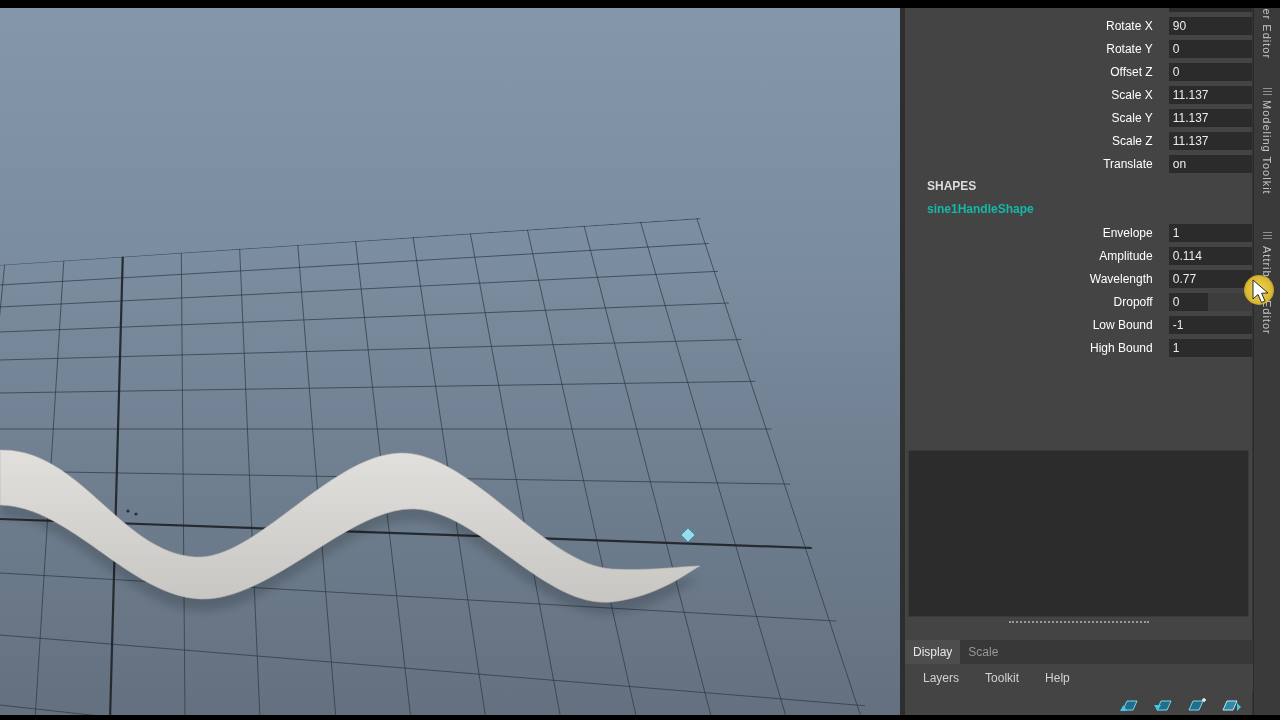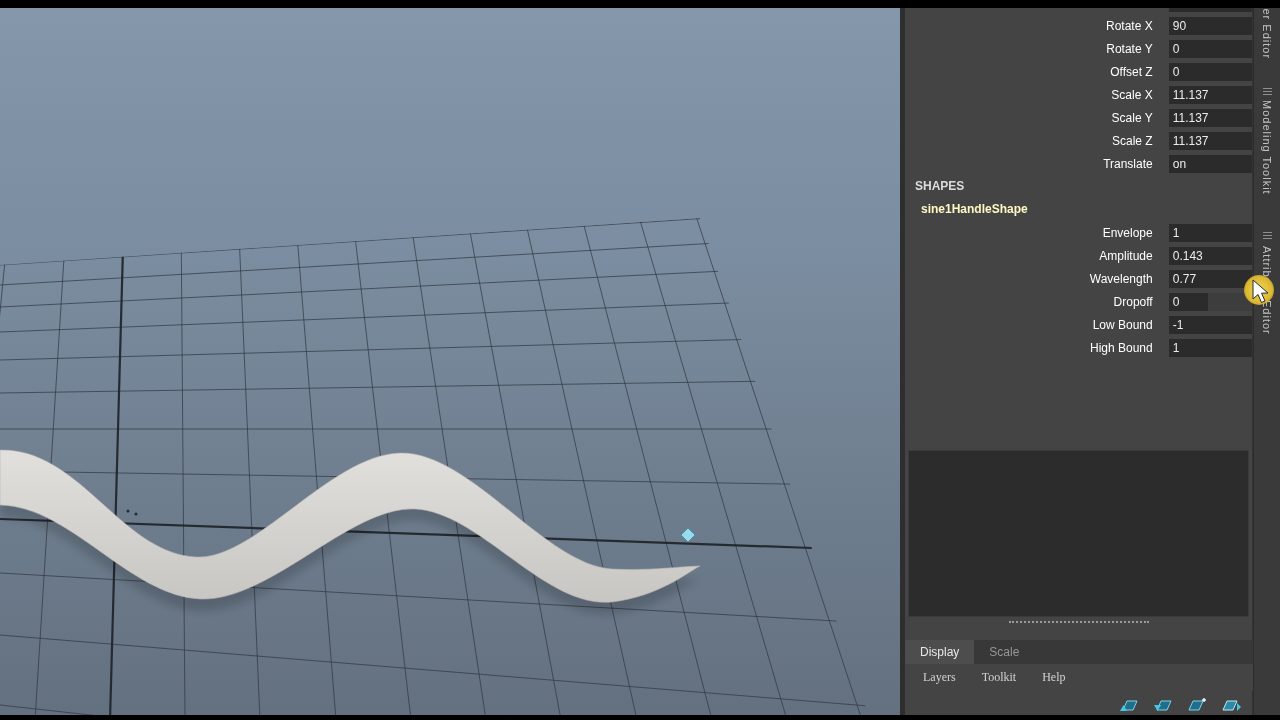--- a/index.html
+++ b/index.html
@@ -18,33 +18,33 @@
          border-right:1px solid #333;box-sizing:border-box;color:#c8c8c8;}
   .cb-rows{margin-top:-9px;}
   .cb-row{height:23px;display:flex;align-items:center;}
   .cb-label{width:250px;text-align:right;padding-right:16px;color:#ffffff;white-space:nowrap;}
   .cb-field{width:84px;height:18px;line-height:18px;background:#2b2b2b;color:#ececec;
             padding:0 4px;box-sizing:border-box;overflow:hidden;}
   .cb-field.editing{background:#ffffff;outline:2px solid #4d7ea8;color:#fff;}
   .cb-field.editing .sel{background:#17324e;color:#fff;padding:0 2px;}
   .cb-field.slider{width:40px;}
   .slider-rest{width:44px;height:18px;background:#3d3d3d;}
-  .cb-section{height:23px;line-height:23px;font-weight:bold;color:#dcdcdc;padding-left:10px;}
-  .cb-node{height:23px;line-height:23px;font-weight:bold;color:#fef9c3;padding-left:16px;}
+  .cb-section{height:23px;line-height:23px;font-weight:bold;color:#dcdcdc;padding-left:22px;}
+  .cb-node{height:23px;line-height:23px;font-weight:bold;color:#14b8a6;padding-left:22px;}
 
   .layer-box{position:absolute;left:3px;top:450px;width:341px;height:167px;
              background:#2c2c2c;border:1px solid #3a3a3a;box-sizing:border-box;}
   .dots{position:absolute;top:621px;left:104px;width:140px;border-top:2px dotted #9a9a9a;}
   .tabbar{position:absolute;top:640px;left:0;width:348px;height:24px;background:#383838;display:flex;}
-  .tab{padding:0 15px;line-height:24px;}
+  .tab{padding:0 8px;line-height:24px;}
   .tab.active{background:#4d4d4d;color:#e8e8e8;}
   .tab.inactive{color:#979797;}
   .menubar{position:absolute;top:664px;left:0;width:348px;height:27px;background:#444;
            display:flex;gap:26px;align-items:center;padding-left:18px;box-sizing:border-box;color:#d2d2d2;}
-  .menu-item{cursor:default;font-family:Liberation Serif, serif;}
+  .menu-item{cursor:default;}
   .iconbar{position:absolute;top:698px;right:10px;display:flex;gap:12px;align-items:center;}
   .lyr-btn{display:inline-block;width:22px;height:15px;}
 
   
   .side-strip{position:absolute;left:1253px;top:0;width:27px;height:720px;background:#3a3a3a;
               border-left:1px solid #2c2c2c;box-sizing:border-box;}
   .vtab{position:absolute;left:7px;writing-mode:vertical-rl;text-orientation:mixed;
         color:#c2c2c2;font-size:11px;letter-spacing:1px;white-space:nowrap;}
   .grip{position:absolute;left:9px;width:9px;height:8px;
         background:repeating-linear-gradient(#8f8f8f 0 1px,transparent 1px 3px);}
@@ -163,21 +163,21 @@
 
       <div class="cb-section">SHAPES</div>
       <div class="cb-node">sine1HandleShape</div>
 
       <div class="cb-row">
         <span class="cb-label">Envelope</span>
         <span class="cb-field">1</span>
       </div>
       <div class="cb-row">
         <span class="cb-label">Amplitude</span>
-        <span class="cb-field">0.143</span>
+        <span class="cb-field">0.114</span>
       </div>
       <div class="cb-row">
         <span class="cb-label">Wavelength</span>
         <span class="cb-field">0.77</span>
       </div>
       <div class="cb-row">
         <span class="cb-label">Dropoff</span>
         <span class="cb-field slider">0</span>
         <span class="slider-rest"></span>
       </div>

